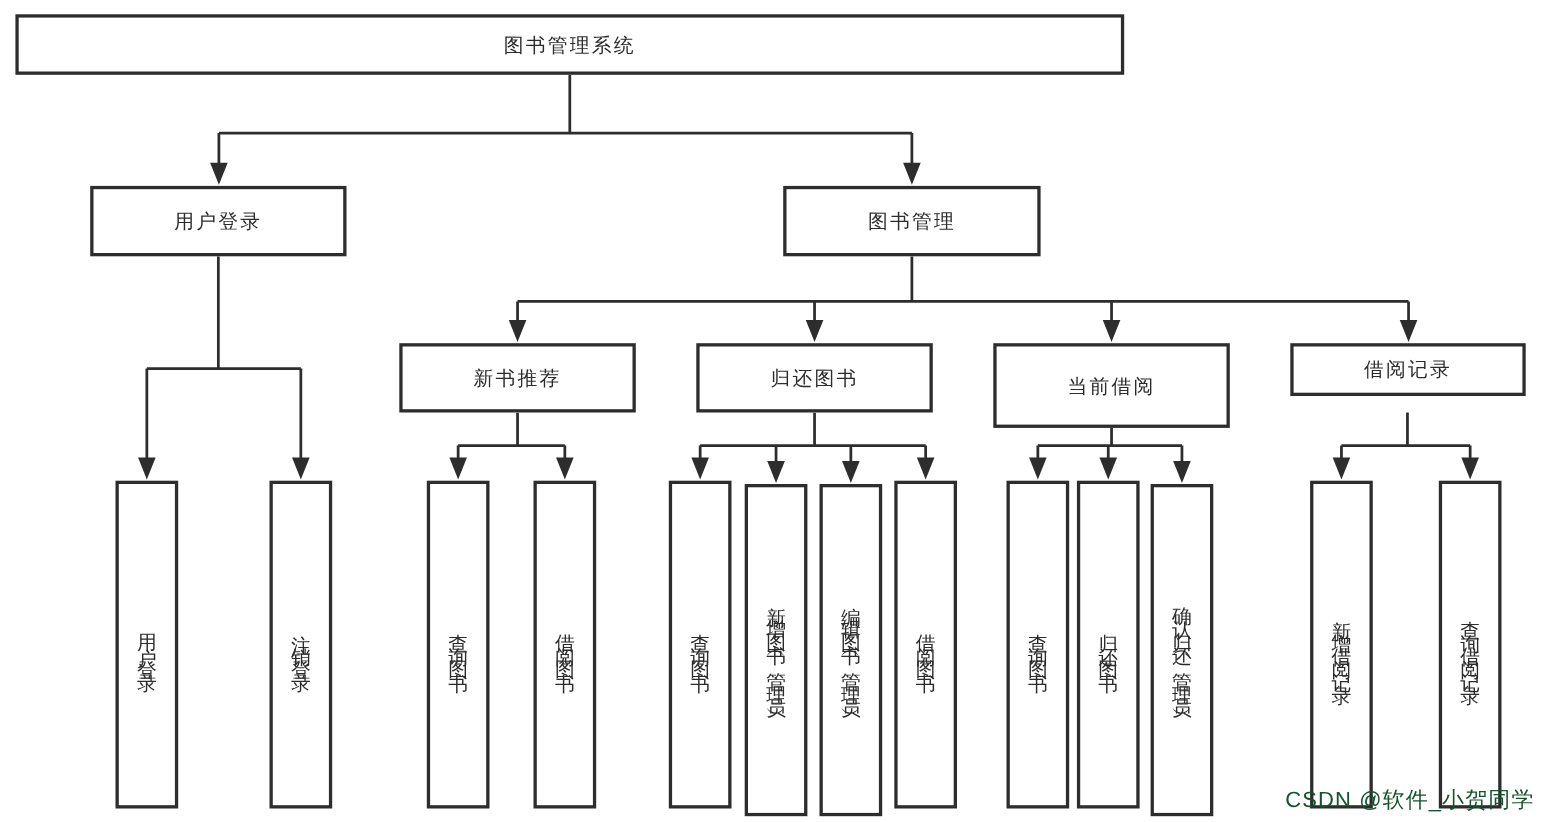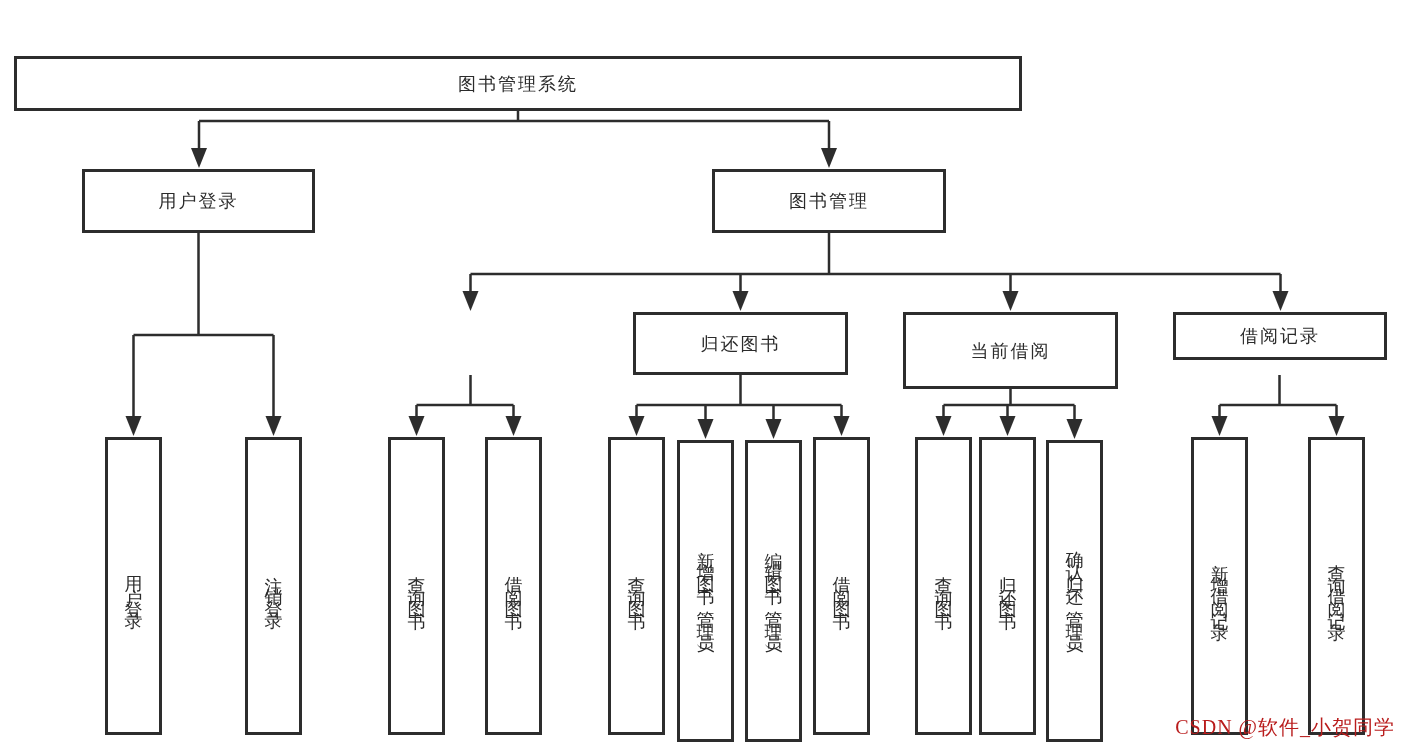--- a/index.html
+++ b/index.html
@@ -24,21 +24,21 @@
   }
   .leaf span {
     writing-mode:vertical-rl; text-orientation:mixed;
     font-size:18px; letter-spacing:12px; line-height:1;
     white-space:nowrap;
   }
   .leaf.tall { height:302px; }
   #watermark {
     position:absolute; right:10px; top:714px;
     font-size:20px; letter-spacing:1px;
-    color:#b91c1c; z-index:5; white-space:nowrap;font-family:Liberation Serif, serif;
+    color:#14532d; z-index:5; white-space:nowrap;
   }
 </style>
 </head>
 <body>
 
 <div id="canvas">
 
   <svg id="connector-svg" viewBox="0 0 1405 747" xmlns="http://www.w3.org/2000/svg">
     <g stroke="#2d2d2d" stroke-width="2.5" fill="none">
       <path d="M518 68 V121 M199 121 H829 M199 121 V155 M829 121 V155"></path>
@@ -65,25 +65,26 @@
       <path d="M765.5 419 L781.5 419 L773.5 439 Z"></path>
       <path d="M833.5 416 L849.5 416 L841.5 436 Z"></path>
       <path d="M935.5 416 L951.5 416 L943.5 436 Z"></path>
       <path d="M999.5 416 L1015.5 416 L1007.5 436 Z"></path>
       <path d="M1066.5 419 L1082.5 419 L1074.5 439 Z"></path>
       <path d="M1211.5 416 L1227.5 416 L1219.5 436 Z"></path>
       <path d="M1328.5 416 L1344.5 416 L1336.5 436 Z"></path>
     </g>
   </svg>
 
-  <div class="hbox" style="left:14px; top:13px; width:1008px; height:55px;margin-top:43px;">图书管理系统</div>
+  <div class="hbox" style="left:14px; top:13px; width:1008px; height:55px;">图书管理系统</div>
 
   <div class="hbox" style="left:82px; top:169px; width:233px; height:64px;">用户登录</div>
   <div class="hbox" style="left:712px; top:169px; width:234px; height:64px;">图书管理</div>
 
+  <div class="hbox" style="left:363px; top:312px; width:215px; height:63px;">新书推荐</div>
   <div class="hbox" style="left:633px; top:312px; width:215px; height:63px;">归还图书</div>
   <div class="hbox" style="left:903px; top:312px; width:215px; height:77px;">当前借阅</div>
   <div class="hbox" style="left:1173px; top:312px; width:214px; height:48px;">借阅记录</div>
 
   <div class="leaf" style="left:105px; top:437px;">
     <span>用户登录</span>
   </div>
   <div class="leaf" style="left:245px; top:437px;">
     <span>注销登录</span>
   </div>

